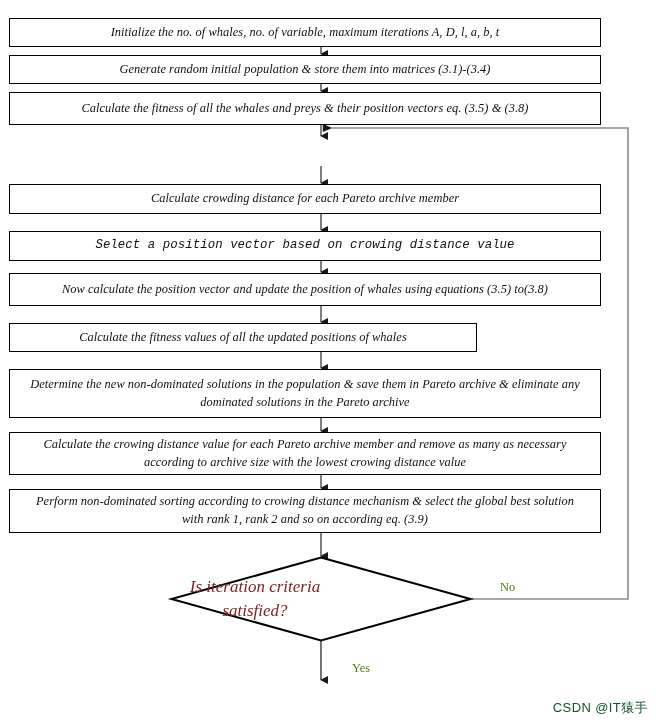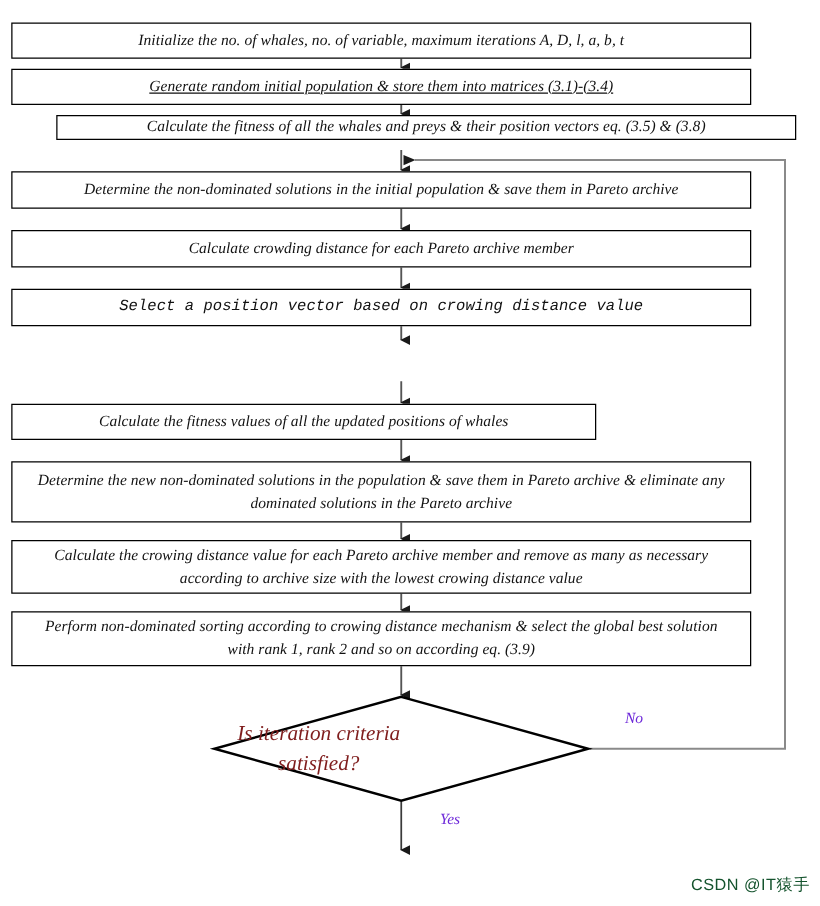--- a/index.html
+++ b/index.html
@@ -49,24 +49,24 @@
     top: 0;
     overflow: visible;
   }
   .decision .dec-text {
     position: relative;
     z-index: 2;
     width: 170px;
   }
   .edge-label {
     position: absolute;
-    font-style: italic;
     font-size: 12.4px;
-    color: #6d28d9;
+    color: #4d7c0f;
     white-space: nowrap;
+    margin-top: 13px;
   }
   #connectors {
     position: absolute;
     left: 0;
     top: 0;
     width: 656px;
     height: 725px;
     pointer-events: none;
   }
   .watermark {
@@ -135,40 +135,40 @@
 
     <g stroke="#8a8a8a" stroke-width="1.6" fill="none">
       <path d="M472,599 L628,599 L628,128 L332,128" marker-end="url(#arrow-left-gray)"></path>
     </g>
   </svg>
 
   <div class="proc-box" style="left:9px; top:18px; width:592px; height:29px;">
     <span>Initialize the no. of whales, no. of variable, maximum iterations A, D, l, a, b, t</span>
   </div>
 
-  <div class="proc-box" style="left:9px; top:55px; width:592px; height:29px;text-decoration:underline;">
+  <div class="proc-box" style="left:9px; top:55px; width:592px; height:29px;">
     <span>Generate random initial population &amp; store them into matrices (3.1)-(3.4)</span>
   </div>
 
-  <div class="proc-box" style="left:9px; top:92px; width:592px; height:20px;margin-left:36px;">
+  <div class="proc-box" style="left:9px; top:92px; width:592px; height:33px;">
     <span>Calculate the fitness of all the whales and preys &amp; their position vectors eq. (3.5) &amp; (3.8)</span>
   </div>
 
-  <div class="proc-box" style="left:9px; top:137px; width:592px; height:30px;">
-    <span>Determine the non-dominated solutions in the initial population &amp; save them in Pareto archive</span>
-  </div>
 
   <div class="proc-box" style="left:9px; top:184px; width:592px; height:30px;">
     <span>Calculate crowding distance for each Pareto archive member</span>
   </div>
 
   <div class="proc-box" style="left:9px; top:231px; width:592px; height:30px;font-family:Liberation Mono, monospace;">
     <span>Select a position vector based on crowing distance value</span>
   </div>
 
+  <div class="proc-box" style="left:9px; top:273px; width:592px; height:33px;">
+    <span>Now calculate the position vector and update the position of  whales using equations (3.5) to(3.8)</span>
+  </div>
 
   <div class="proc-box" style="left:9px; top:323px; width:468px; height:29px;">
     <span>Calculate the fitness values of all the updated positions of whales</span>
   </div>
 
   <div class="proc-box" style="left:9px; top:369px; width:592px; height:49px;">
     <span style="display:block; width:584px;">Determine the new non-dominated solutions in the population &amp; save them in Pareto archive &amp; eliminate any dominated solutions in the Pareto archive</span>
   </div>
 
   <div class="proc-box" style="left:9px; top:432px; width:592px; height:43px;">

